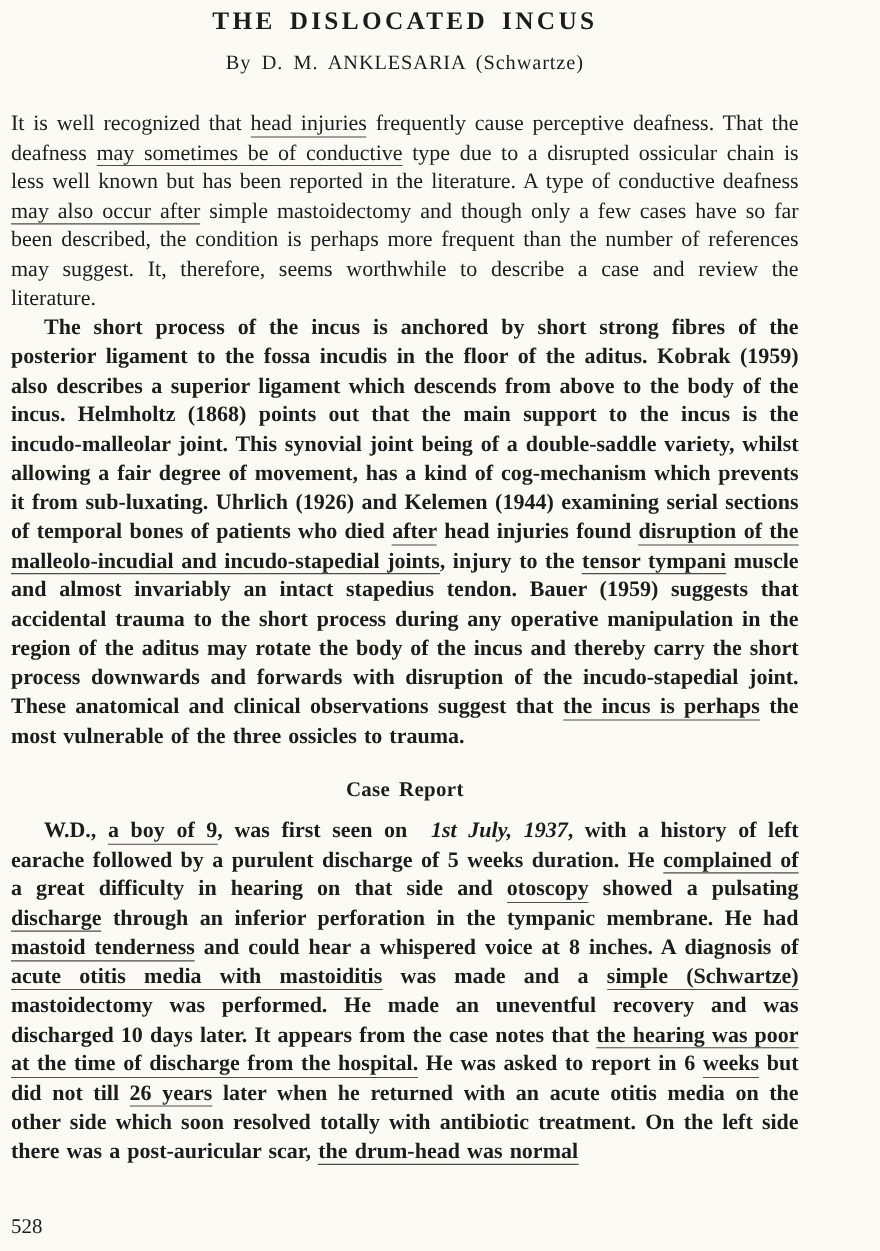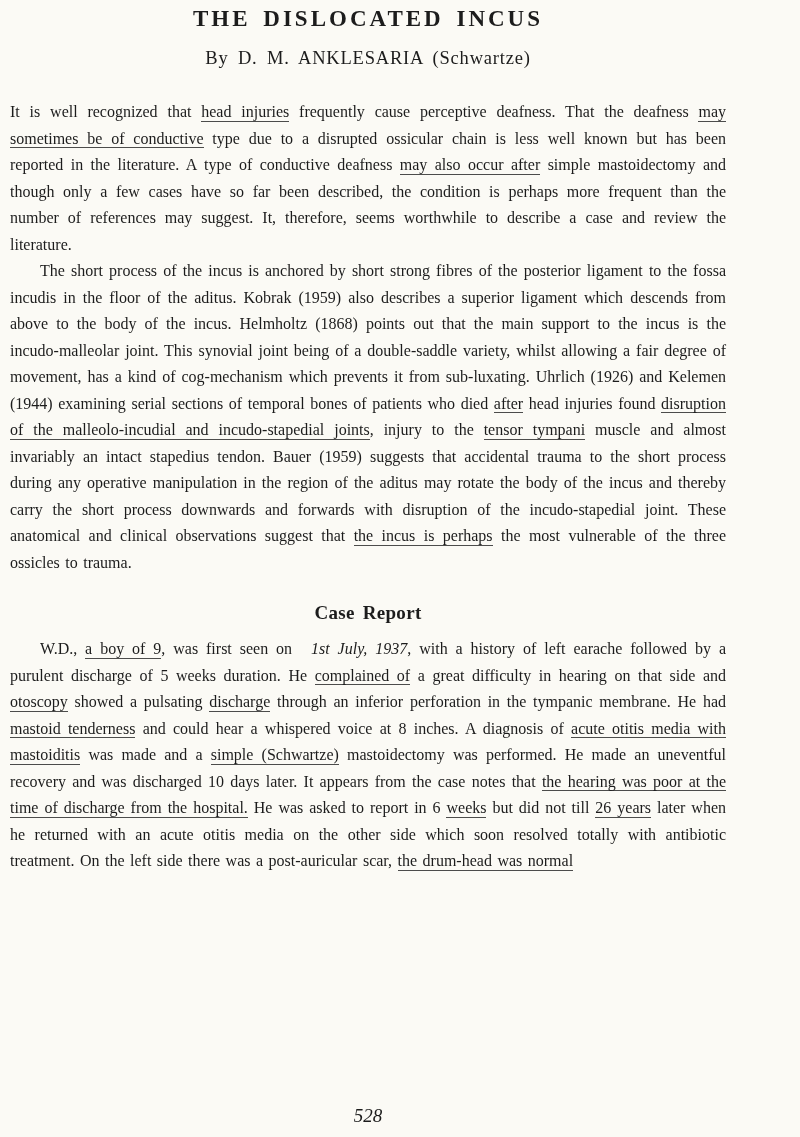--- a/index.html
+++ b/index.html
@@ -28,46 +28,45 @@
     margin: 2px 0 16px 0;
   }
   .byline {
     text-align: center;
     font-size: 18.5px;
     letter-spacing: 0.8px;
     word-spacing: 4px;
     margin: 0 0 30px 0;
   }
   main p {
-    font-size: 16px;
+    font-size: 20px;
     line-height: 26.5px;
     text-align: justify;
     margin: 0;
     word-spacing: 1.5px;
   }
-  main p.indent { text-indent: 30px; }
+  main p.indent { text-indent: 30px; font-weight: bold; }
   h2.section-heading {
     font-size: 19px;
     font-weight: 700;
     text-align: center;
     letter-spacing: 0.3px;
     word-spacing: 3px;
     margin: 26px 0 12px 0;
   }
   .u {
     border-bottom: 1.5px solid rgba(45, 45, 45, 0.85);
     padding-bottom: 0.5px;
   }
   .i { font-style: italic; margin-left: 11px; }
   footer.page-footer {
     margin-top: auto;
-    text-align: center;
+    text-align: left;
     font-size: 19px;
     padding: 12px 0 4px 0;
-    font-style: italic;
   }
 </style>
 </head>
 <body>
 
 <div class="page">
 
   <header>
     <h1 class="title">THE DISLOCATED INCUS</h1>
     <div class="byline">By D. M. ANKLESARIA (Schwartze)</div>

